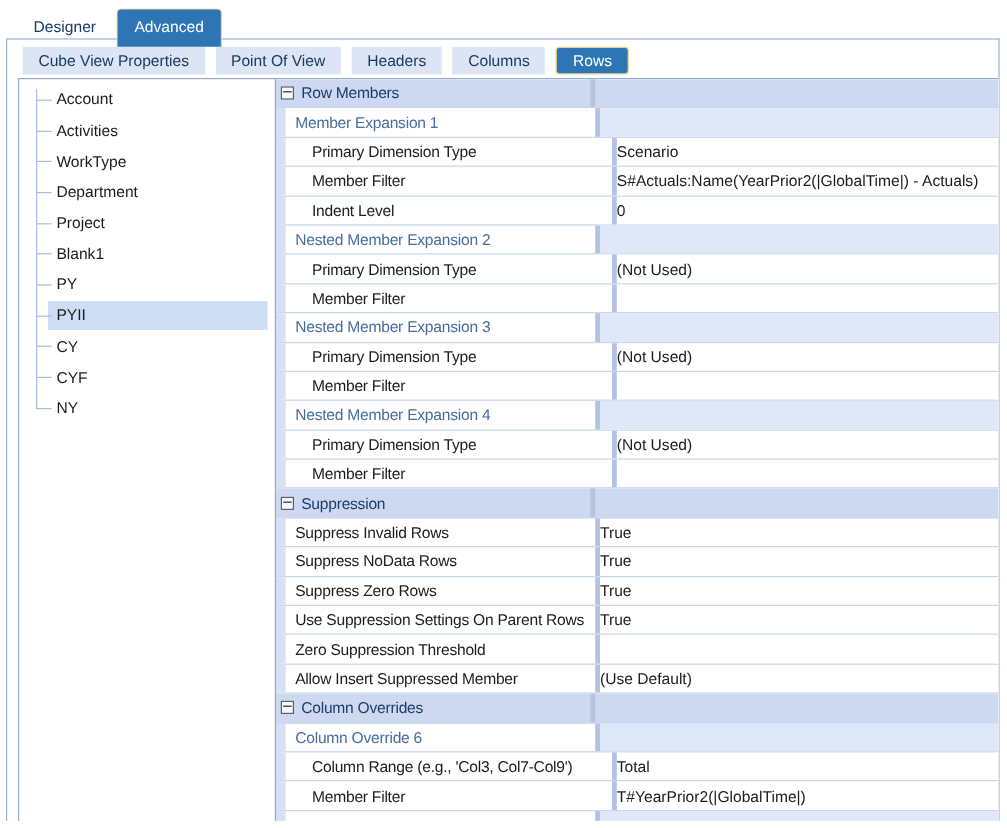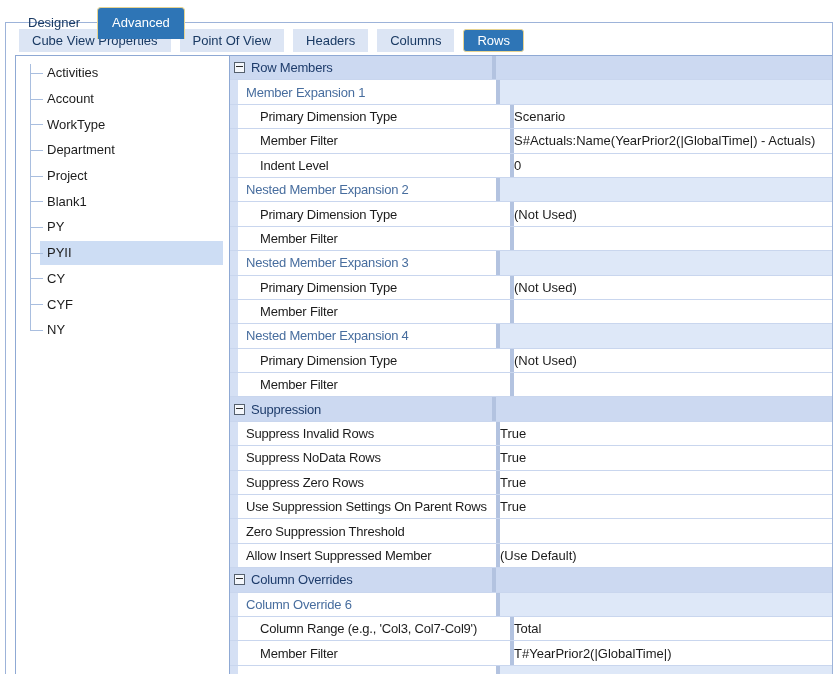--- a/index.html
+++ b/index.html
@@ -11,21 +11,21 @@
   }
   
   .tabstrip1{position:absolute;left:14px;top:7px;display:flex;gap:3px;z-index:3;}
   .tab1{height:31px;line-height:31px;padding:0 14px;color:#1a3a63;cursor:default;}
   .tab1.active{
     background:#2e75b6;color:#fff;border:1px solid #e6d392;border-bottom:none;
     border-radius:4px 4px 0 0;line-height:30px;
   }
   
   .page{
-    position:absolute;left:5px;top:22px;width:828px;height:652px;
+    position:absolute;left:5px;top:32px;width:828px;height:652px;
     border:1px solid #9db3d9;border-bottom:none;box-sizing:border-box;background:#fff;
   }
   
   .tabstrip2{position:absolute;left:13px;top:6px;display:flex;gap:9px;}
   .tab2{
     height:23px;line-height:23px;padding:0 13px;background:#dce5f4;color:#1a3a63;
     white-space:nowrap;cursor:default;
   }
   .tab2.active{
     background:#2e75b6;color:#fff;border:1px solid #e6d392;border-radius:3px;
@@ -84,25 +84,25 @@
       <div class="tab2">Headers</div>
       <div class="tab2">Columns</div>
       <div class="tab2 active">Rows</div>
     </div>
 
   <div class="content">
     <div class="tree" id="tree">
       <div class="vline"></div>
     <div class="titem">
           <span class="tick"></span>
+          <span class="tlabel">Account</span>
+        </div>
+        <div class="titem">
+          <span class="tick"></span>
           <span class="tlabel">Activities</span>
-        </div>
-        <div class="titem">
-          <span class="tick"></span>
-          <span class="tlabel">Account</span>
         </div>
         <div class="titem">
           <span class="tick"></span>
           <span class="tlabel">WorkType</span>
         </div>
         <div class="titem">
           <span class="tick"></span>
           <span class="tlabel">Department</span>
         </div>
         <div class="titem">

